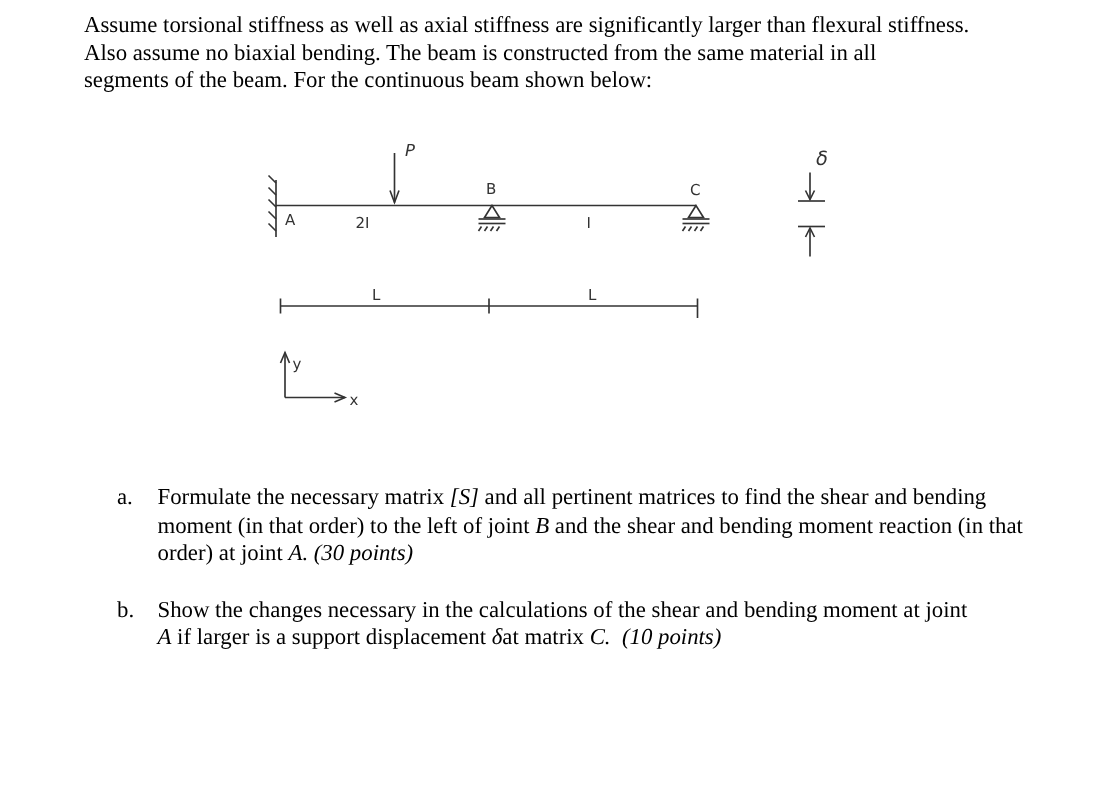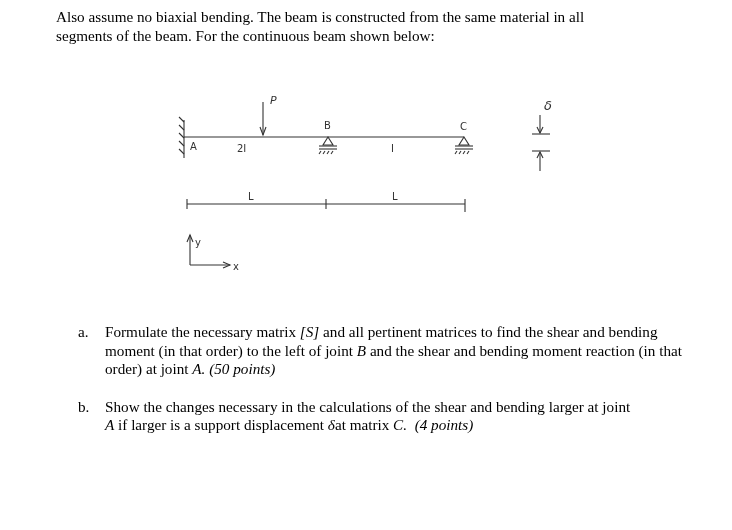--- a/index.html
+++ b/index.html
@@ -14,20 +14,21 @@
   .item { display:flex; margin-bottom:19px; }
   .item .marker { width:27px; flex:none; }
   .item .body { flex:1; }
   i { font-style:italic; }
   svg text { font-family:"DejaVu Sans", sans-serif; }
 </style>
 </head>
 <body>
 
 <div class="intro">
+  <p>Assume torsional stiffness as well as axial stiffness are significantly larger than flexural stiffness.</p>
   <p>Also assume no biaxial bending.  The beam is constructed from the same material in all</p>
   <p>segments of the beam.  For the continuous beam shown below:</p>
 </div>
 
 <svg class="figure" viewBox="0 0 420 220" width="420" height="220">
   <g stroke="#333" stroke-width="1.1" fill="none">
 
     <line x1="14" y1="40" x2="14" y2="78"></line>
     <line x1="14" y1="42" x2="9" y2="37"></line>
       <line x1="14" y1="50" x2="9" y2="45"></line>
@@ -85,22 +86,22 @@
     <text x="222" y="120" font-size="10">L</text>
     <text x="25" y="166" font-size="10">y</text>
     <text x="63" y="190" font-size="10">x</text>
   </g>
 </svg>
 
 <div class="items">
   <div class="item">
     <span class="marker">a.</span>
     <span class="body">
-      <span>Formulate the necessary matrix </span><i>[S]</i><span> and all pertinent matrices to find the shear and bending moment (in that order) to the left of joint </span><i>B</i><span> and the shear and bending moment reaction (in that order) at joint </span><i>A.</i> <i>(50 points)</i>
+      <span>Formulate the necessary matrix </span><i>[S]</i><span> and all pertinent matrices to find the shear and bending moment (in that order) to the left of joint </span><i>B</i><span> and the shear and bending moment reaction (in that order) at joint </span><i>A.</i> <i>(30 points)</i>
     </span>
   </div>
   <div class="item">
     <span class="marker">b.</span>
     <span class="body">
-      <span>Show the changes necessary in the calculations of the shear and bending larger at joint </span><br><i>A</i><span> if larger is a support displacement </span><i>δ</i><span>at matrix </span><i>C.</i>&nbsp; <i>(4 points)</i>
+      <span>Show the changes necessary in the calculations of the shear and bending moment at joint </span><br><i>A</i><span> if larger is a support displacement </span><i>δ</i><span>at matrix </span><i>C.</i>&nbsp; <i>(10 points)</i>
     </span>
   </div>
 </div>
 
 </body></html>

